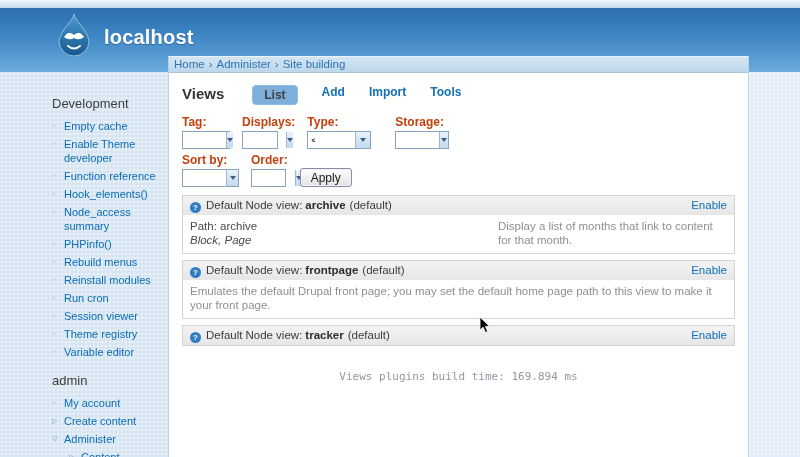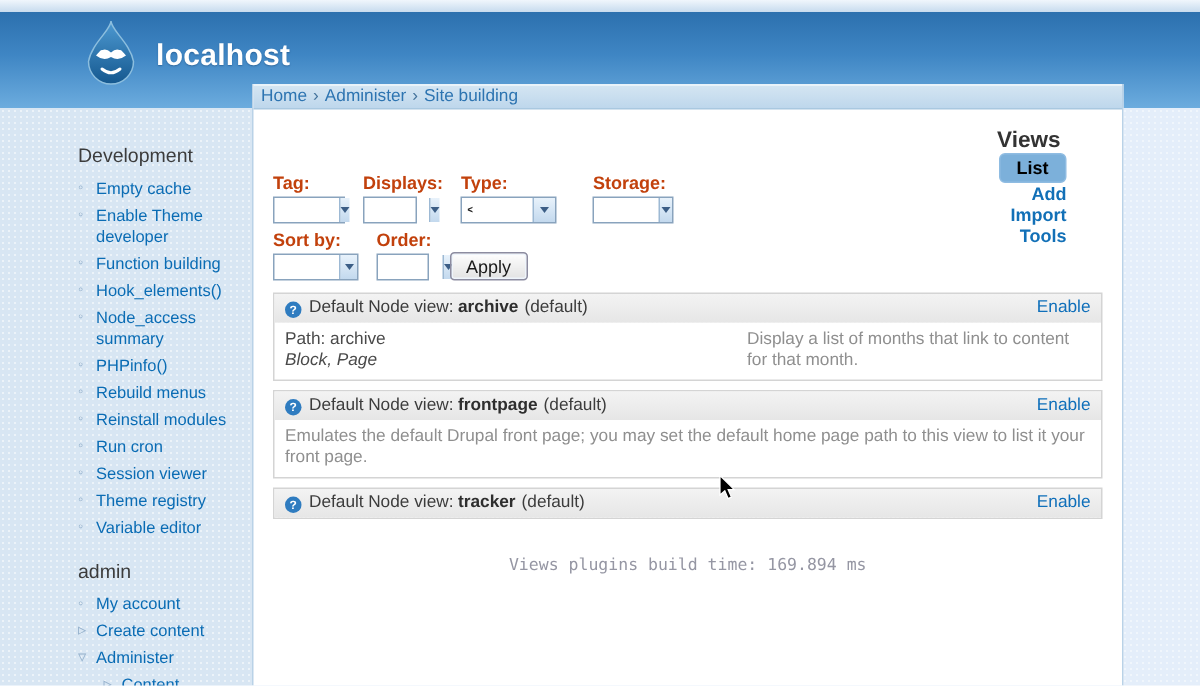--- a/index.html
+++ b/index.html
@@ -37,25 +37,25 @@
   
   .panel { position:absolute; left:168px; top:56px; width:581px; height:401px;
     background:#fff; border-left:1px solid #b9d2e7; border-right:1px solid #b9d2e7; }
   .breadcrumb-bar { height:17px; background:linear-gradient(#d4e5f2,#bed7ec);
     border-top:1px solid #e9f3fa; border-bottom:1px solid #a9c8e0;
     font-size:11.5px; line-height:15px; padding-left:5px; color:#44739c; }
   .crumb { color:#2d74b1; text-decoration:none; cursor:pointer; }
   .crumb-sep { margin:0 4px; color:#44739c; }
   .content { padding:12px 13px 0 13px; }
   
-  .title-row { display:flex; align-items:flex-end; height:18px;flex-direction:column; }
+  .title-row { display:flex; align-items:flex-start; height:18px; }
   .page-title { font-size:15px; font-weight:bold; color:#333; margin-right:28px; }
   .tab { font-size:12px; font-weight:bold; color:#1270b7; text-decoration:none;
     margin-right:24px; cursor:pointer; }
-  .tab.active { background:#7cb0da; color:#000000; border-radius:4px; padding:2px 11px;
+  .tab.active { background:#7cb0da; color:#404040; border-radius:4px; padding:2px 11px;
     border:1px solid #8fbce2; }
   
   .filters { margin-top:12px; }
   .filter-row { display:flex; align-items:flex-end; margin-bottom:4px; }
   .filter-col { margin-right:12px; }
   .filter-label { font-size:12px; font-weight:bold; color:#c2410c; margin-bottom:2px; }
   .select { height:18px; border:1px solid #89a3bd; background:#fff; display:flex;
     align-items:center; font-size:11px; color:#222; cursor:pointer;gap:40px; }
   .select .val { flex:1; padding-left:3px; overflow:hidden; white-space:nowrap; }
   .select .arrow-box { width:15px; height:16px; border-left:1px solid #9db9d4;
@@ -112,21 +112,21 @@
   </svg>
   <div class="site-name">localhost</div>
 </div>
 
 <div class="sidebar">
   <div class="side-section">
     <h2 class="side-heading">Development</h2>
     <ul class="side-list">
       <li class="side-item"><span class="bullet">◦</span><a class="side-link">Empty cache</a></li>
       <li class="side-item"><span class="bullet">◦</span><a class="side-link">Enable Theme developer</a></li>
-      <li class="side-item"><span class="bullet">◦</span><a class="side-link">Function building</a></li>
+      <li class="side-item"><span class="bullet">◦</span><a class="side-link">Function reference</a></li>
       <li class="side-item"><span class="bullet">◦</span><a class="side-link">Hook_elements()</a></li>
       <li class="side-item"><span class="bullet">◦</span><a class="side-link">Node_access summary</a></li>
       <li class="side-item"><span class="bullet">◦</span><a class="side-link">PHPinfo()</a></li>
       <li class="side-item"><span class="bullet">◦</span><a class="side-link">Rebuild menus</a></li>
       <li class="side-item"><span class="bullet">◦</span><a class="side-link">Reinstall modules</a></li>
       <li class="side-item"><span class="bullet">◦</span><a class="side-link">Run cron</a></li>
       <li class="side-item"><span class="bullet">◦</span><a class="side-link">Session viewer</a></li>
       <li class="side-item"><span class="bullet">◦</span><a class="side-link">Theme registry</a></li>
       <li class="side-item"><span class="bullet">◦</span><a class="side-link">Variable editor</a></li>
     </ul>
@@ -233,21 +233,21 @@
           <div class="col-right">Display a list of months that link to content for that month.</div>
         </div>
       </div>
 
       <div class="view-row">
         <div class="row-header">
           <span class="help-icon">?</span><span class="row-badge">Default</span><span class="row-kind">Node view:</span><span class="row-name">frontpage</span><span>(default)</span>
           <a class="enable-link">Enable</a>
         </div>
         <div class="row-body">
-          <div class="col-right">Emulates the default Drupal front page; you may set the default home page path to this view to list it your front page.</div>
+          <div class="col-right">Emulates the default Drupal front page; you may set the default home page path to this view to make it your front page.</div>
         </div>
       </div>
 
       <div class="view-row">
         <div class="row-header">
           <span class="help-icon">?</span><span class="row-badge">Default</span><span class="row-kind">Node view:</span><span class="row-name">tracker</span><span>(default)</span>
           <a class="enable-link">Enable</a>
         </div>
       </div>
 

